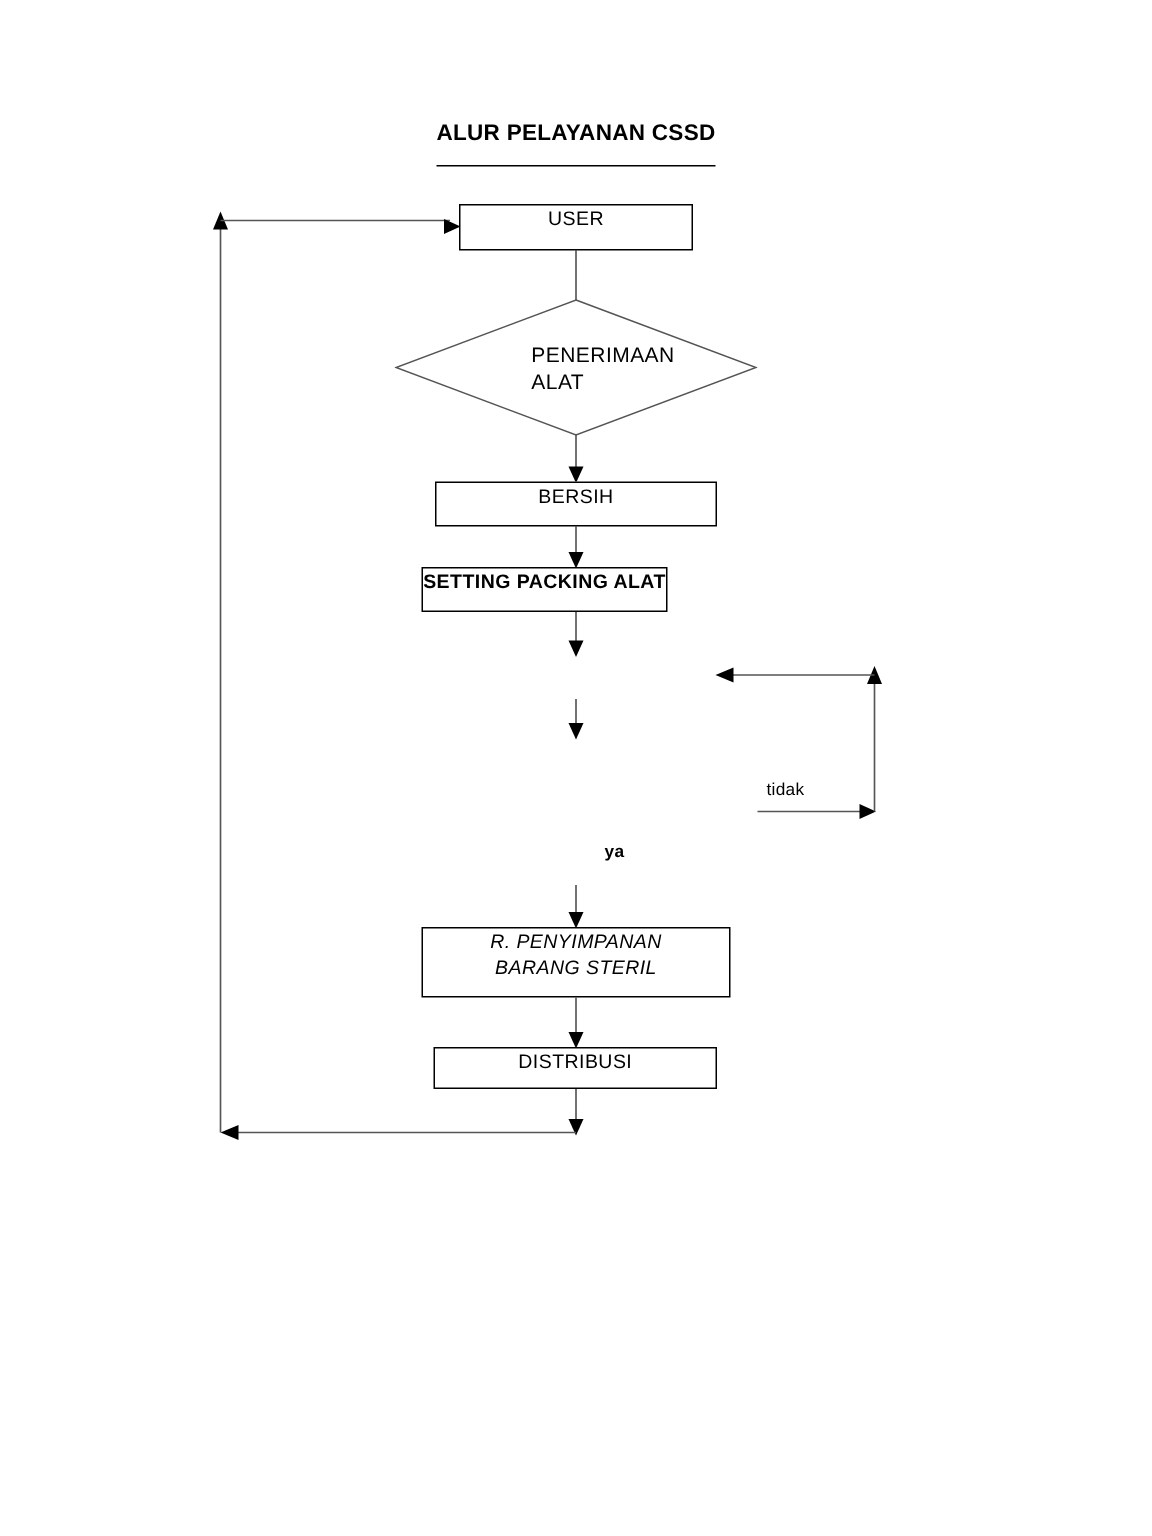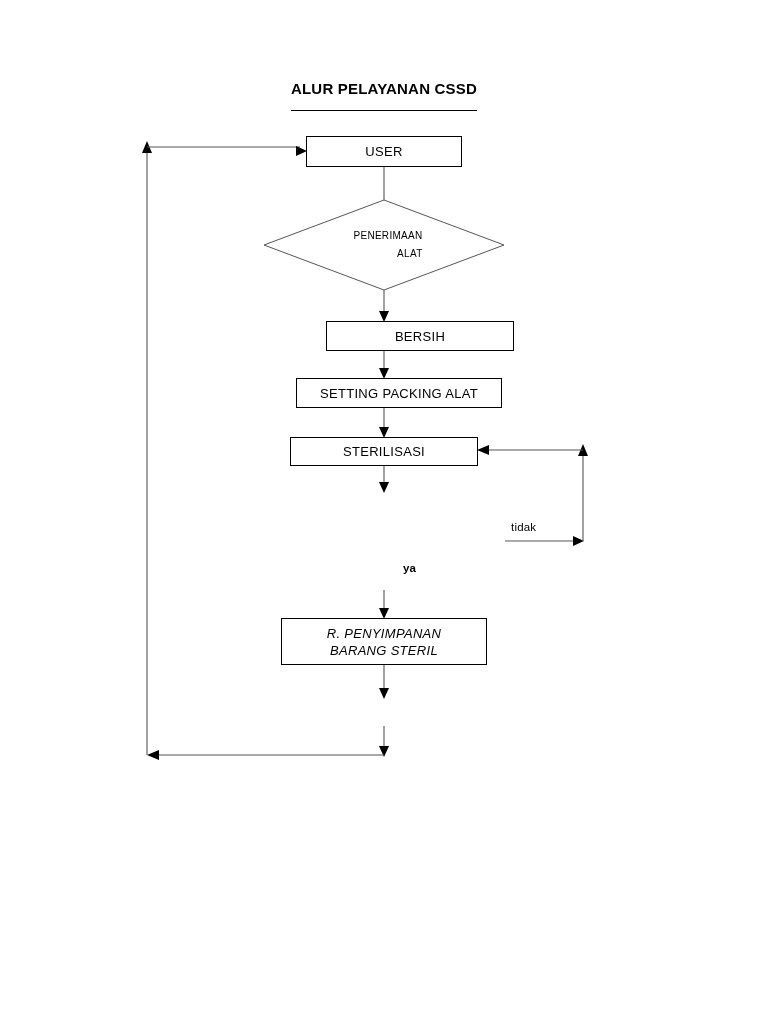--- a/index.html
+++ b/index.html
@@ -32,21 +32,21 @@
     letter-spacing: 0.2px;
   }
   .title span {
     border-bottom: 1.5px solid #000;
     padding-bottom: 13px;
   }
   .node {
     position: absolute;
     box-sizing: border-box;
     display: flex;
-    align-items: center;
+    align-items: flex-start;
     justify-content: center;
     text-align: center;
     font-size: 13px;
     line-height: 17px;
     letter-spacing: 0.3px;
     background: #ffffff;
     z-index: 3;
   }
   .box {
     border: 1.5px solid #000000;
@@ -55,28 +55,28 @@
     position: absolute;
     z-index: 2;
   }
   .diamond-wrap svg {
     position: absolute;
     left: 0;
     top: 0;
   }
   .diamond-label {
     position: absolute;
-    left: 4px; top: 0;
+    left: 18px; top: 0;
     width: 100%;
     height: 100%;
     display: flex;
     align-items: center;
     justify-content: center;
-    text-align: right;
-    font-size: 10px;
+    text-align: left;
+    font-size: 14px;
     line-height: 18px;
     letter-spacing: 0.3px;
     white-space: pre-line;
   }
   .edge-label {
     position: absolute;
     font-size: 11.5px;
     letter-spacing: 0.2px;
     z-index: 4;
     background: transparent;
@@ -156,35 +156,35 @@
   </div>
 
   <div class="diamond-wrap" style="left:263px; top:199px; width:242px; height:92px;">
     <svg width="242" height="92" viewBox="0 0 242 92">
       <polygon points="121,1 241,46 121,91 1,46" fill="#ffffff" stroke="#555555" stroke-width="1"></polygon>
     </svg>
     <div class="diamond-label">PENERIMAAN
 ALAT</div>
   </div>
 
-  <div class="node box" style="left:290px; top:321px; width:188px; height:30px;margin-left:36px;">
+  <div class="node box" style="left:290px; top:321px; width:188px; height:30px;">
     <span>BERSIH</span>
   </div>
 
-  <div class="node box" style="left:296px; top:378px; width:206px; height:30px;">
+  <div class="node box" style="left:281px; top:378px; width:164px; height:30px;font-weight:bold;">
     <span>SETTING PACKING ALAT</span>
   </div>
 
-  <div class="node box" style="left:290px; top:437px; width:188px; height:29px;">
-    <span>STERILISASI</span>
-  </div>
 
 
   <div class="edge-label" style="left:511px; top:521px;">tidak</div>
   <div class="edge-label" style="left:403px; top:562px;font-weight:bold;">ya</div>
 
   <div class="node box" style="left:281px; top:618px; width:206px; height:47px; white-space: pre-line;">
     <span style="white-space: pre-line; font-style: italic;">R. PENYIMPANAN
 BARANG STERIL</span>
   </div>
 
+  <div class="node box" style="left:289px; top:698px; width:189px; height:28px;">
+    <span>DISTRIBUSI</span>
+  </div>
 
 </div>
 
 </body></html>

